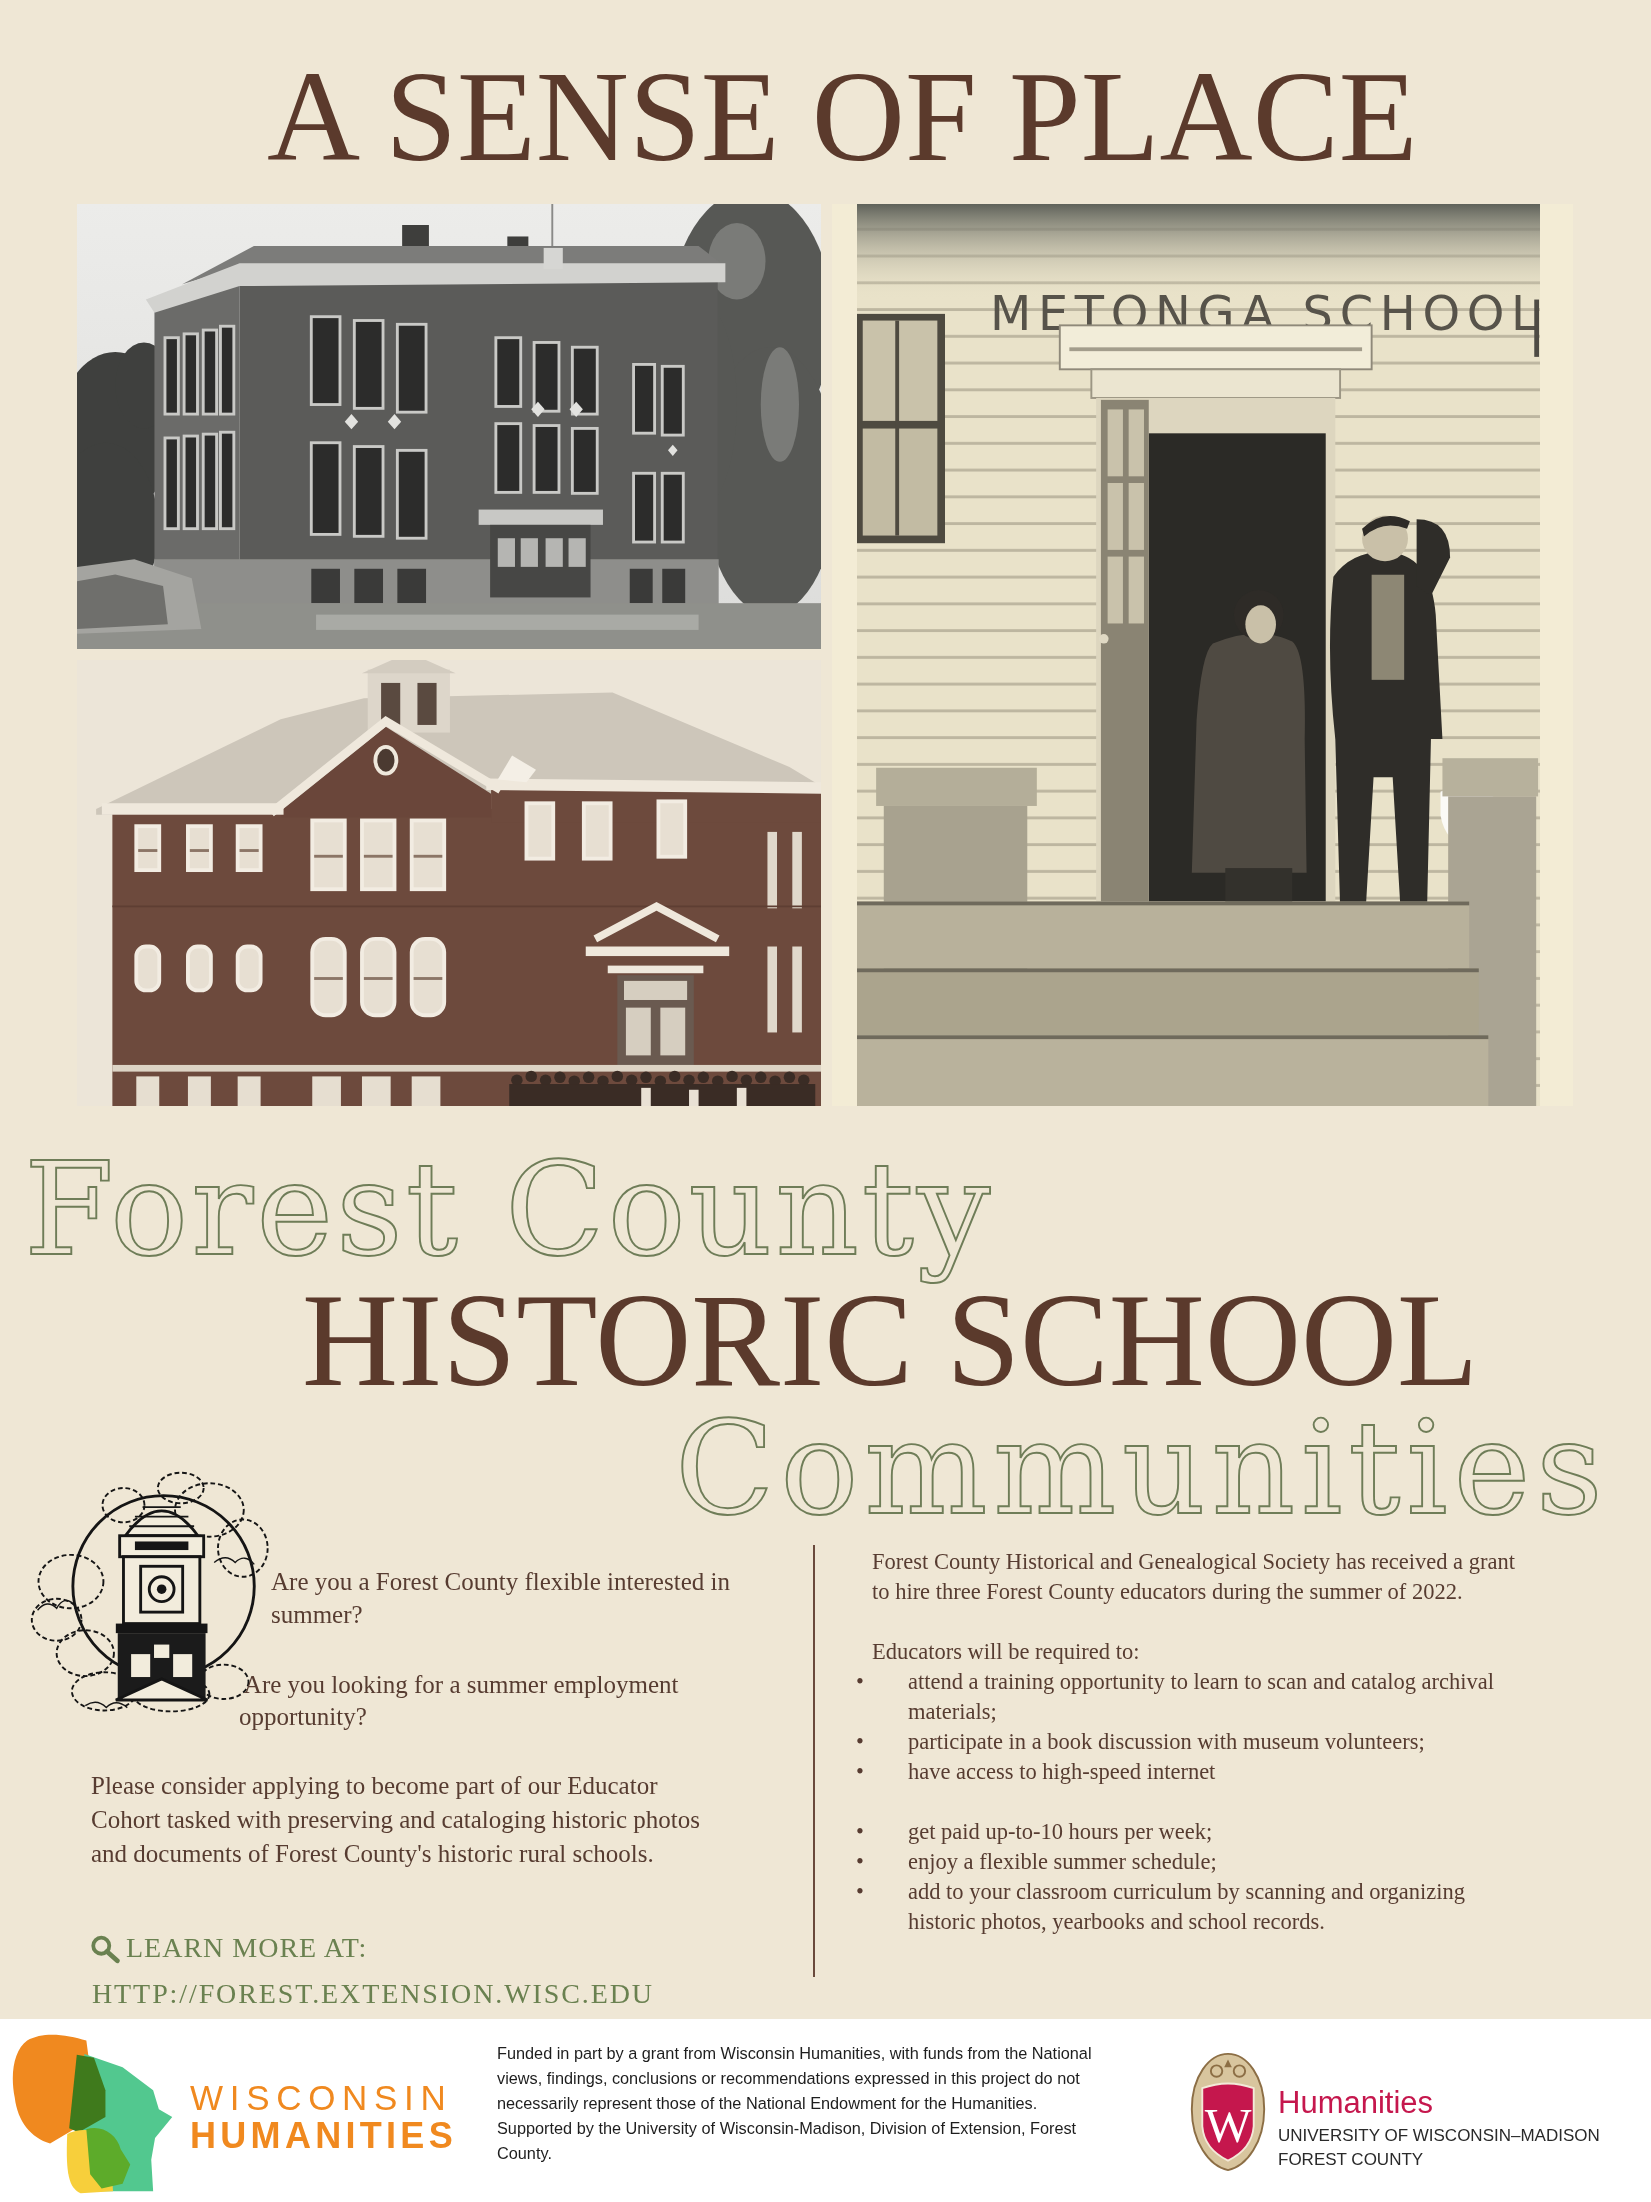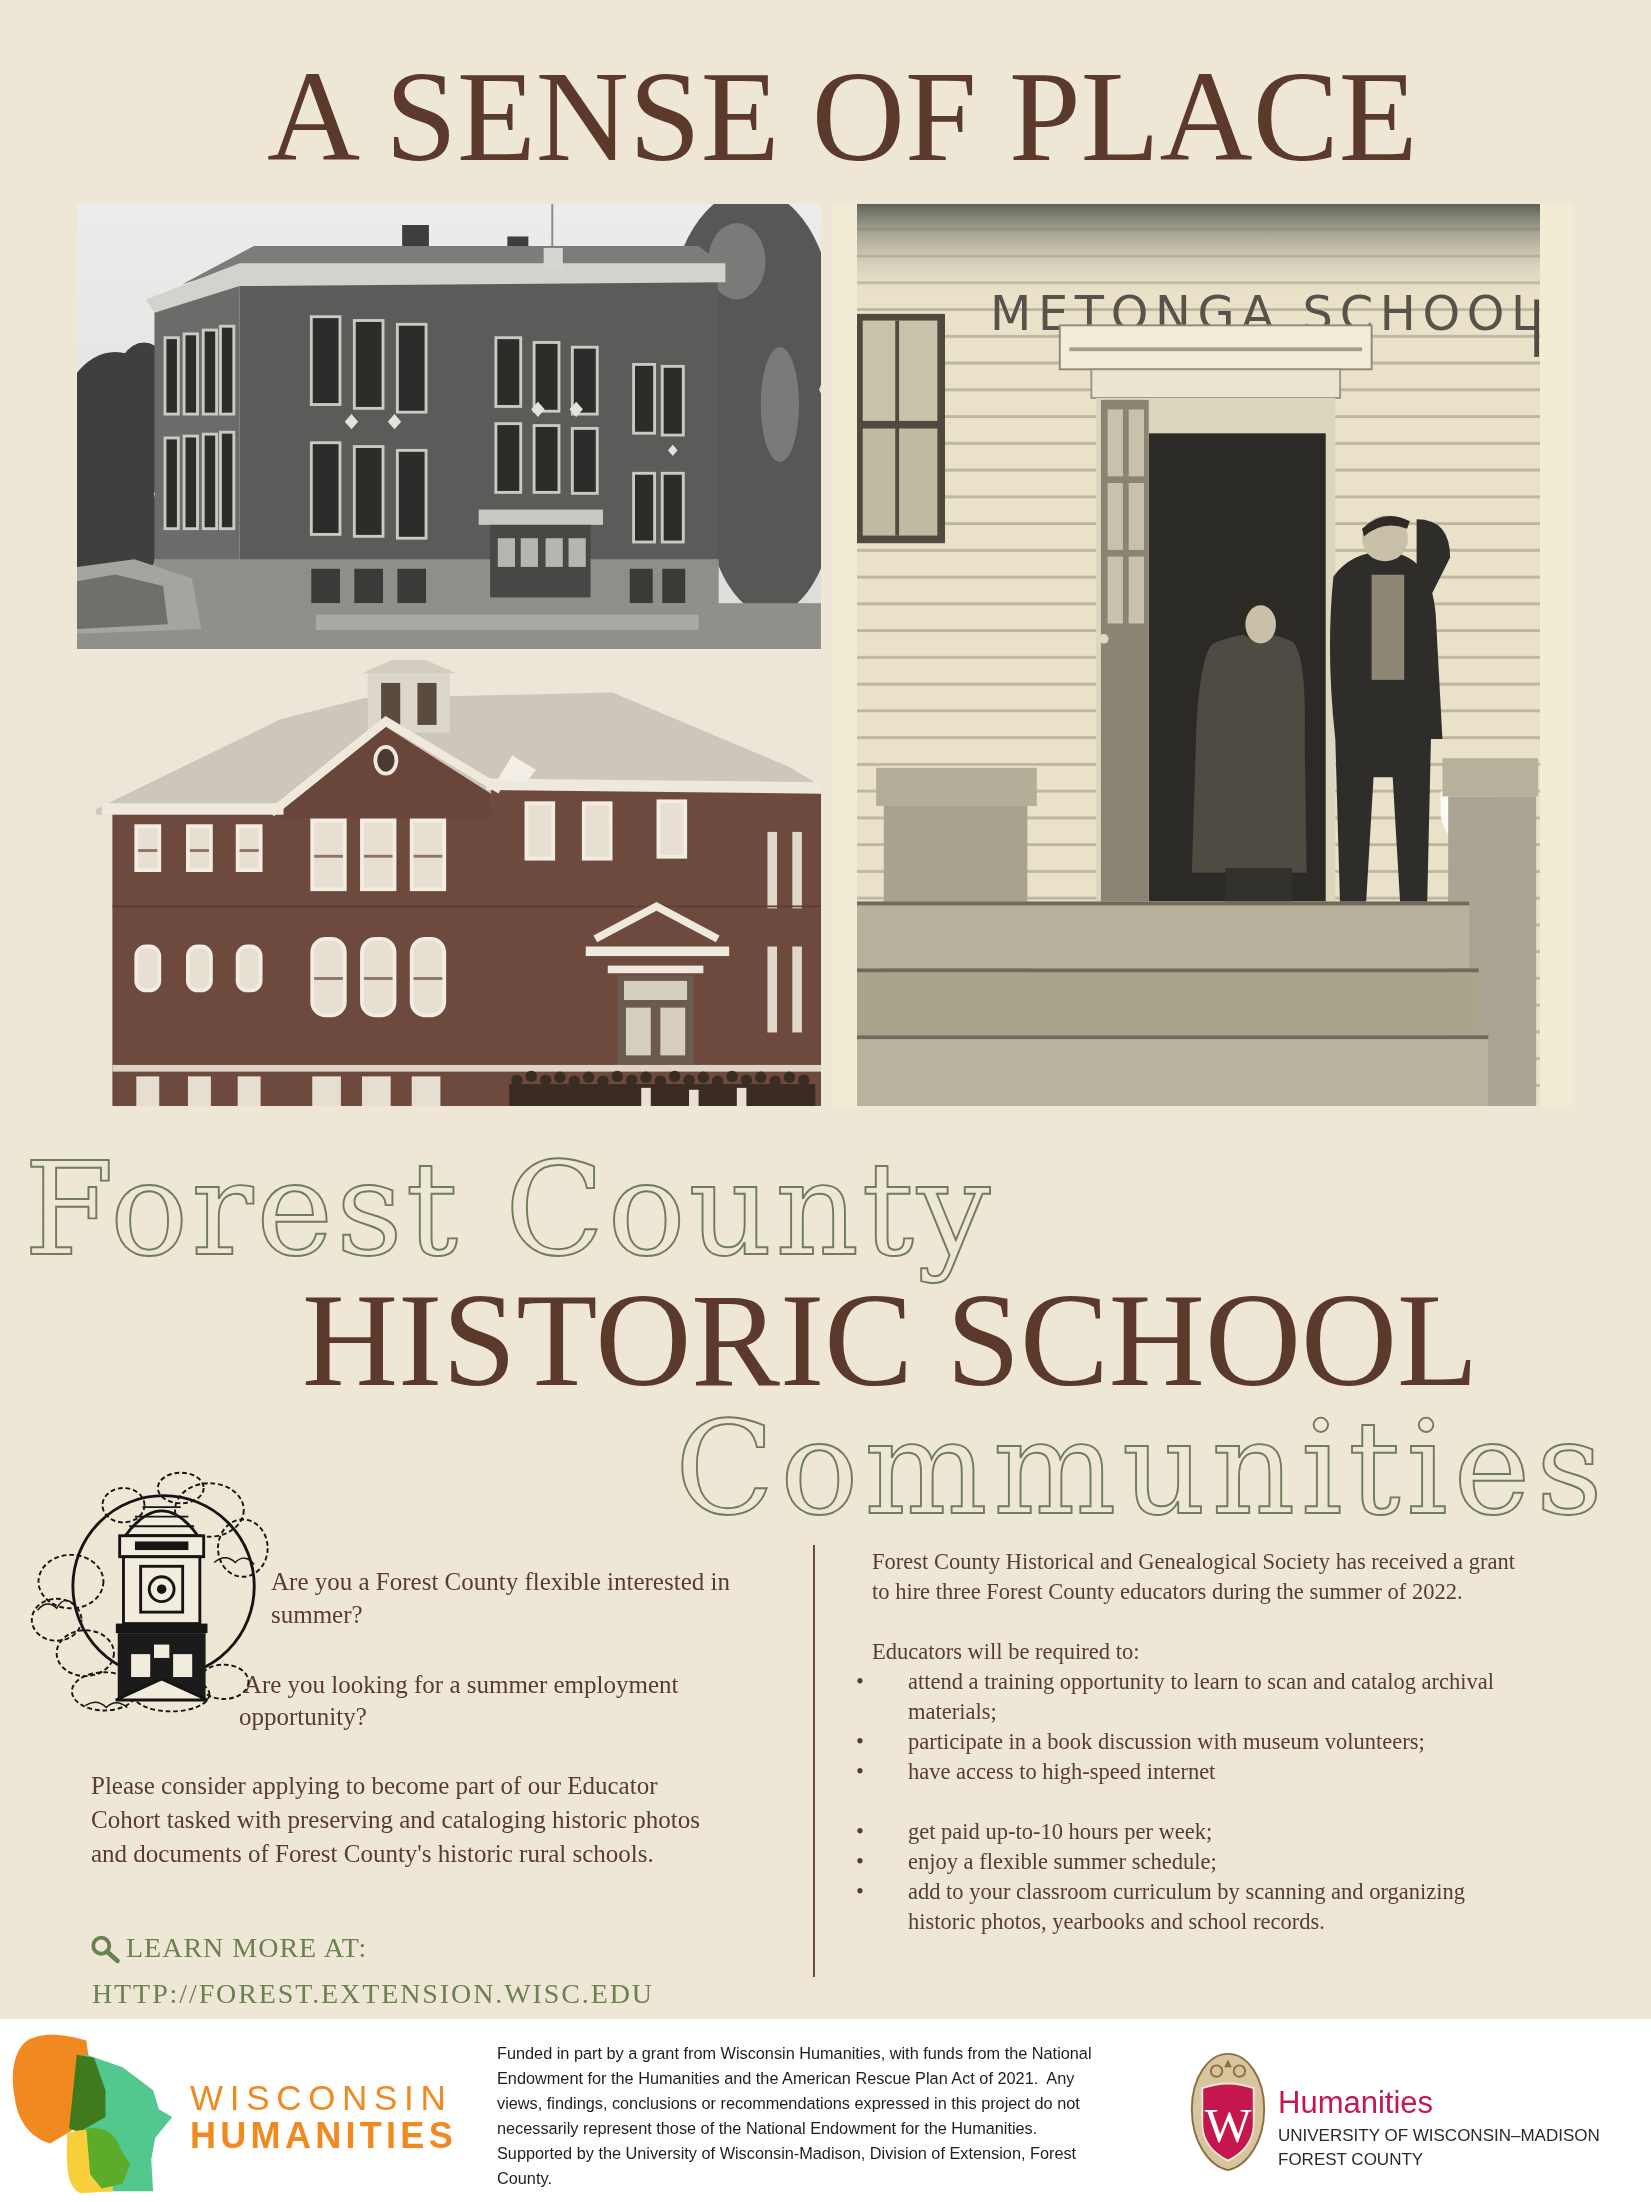--- a/index.html
+++ b/index.html
@@ -418,21 +418,20 @@
     <path d="M70 25 L 88 28 L 100 62 L 100 90 L 72 106 L 62 102 Z" fill="#3f7a1c"></path>
     <path d="M60 108 C 75 100 98 104 104 116 L 108 168 L 74 170 C 62 165 58 150 60 108 Z" fill="#f7cf3b"></path>
     <path d="M80 103 C 96 98 112 108 116 124 L 126 140 L 118 160 L 96 165 L 84 150 Z" fill="#5dab2a"></path>
   </svg>
 </div>
 <div class="abs wh-1">WISCONSIN</div>
 <div class="abs wh-2">HUMANITIES</div>
 
 <div class="abs funding">
   <div style="white-space:pre;">Funded in part by a grant from Wisconsin Humanities, with funds from the National</div>
-  <div style="white-space:pre;">Endowment for the Humanities and the American Rescue Plan Act of 2021.  Any</div>
   <div>views, findings, conclusions or recommendations expressed in this project do not</div>
   <div>necessarily represent those of the National Endowment for the Humanities.</div>
   <div>Supported by the University of Wisconsin-Madison, Division of Extension, Forest</div>
   <div>County.</div>
 </div>
 
 <div class="abs ext-crest">
   <svg viewBox="0 0 84 130" width="80" height="124">
     <path d="M42 4 C 62 4 80 28 80 62 C 80 96 62 122 42 126 C 22 122 4 96 4 62 C 4 28 22 4 42 4 Z" fill="#d8c59e" stroke="#8c6e45" stroke-width="2"></path>
     <circle cx="30" cy="22" r="6" fill="none" stroke="#8c6e45" stroke-width="2"></circle>

